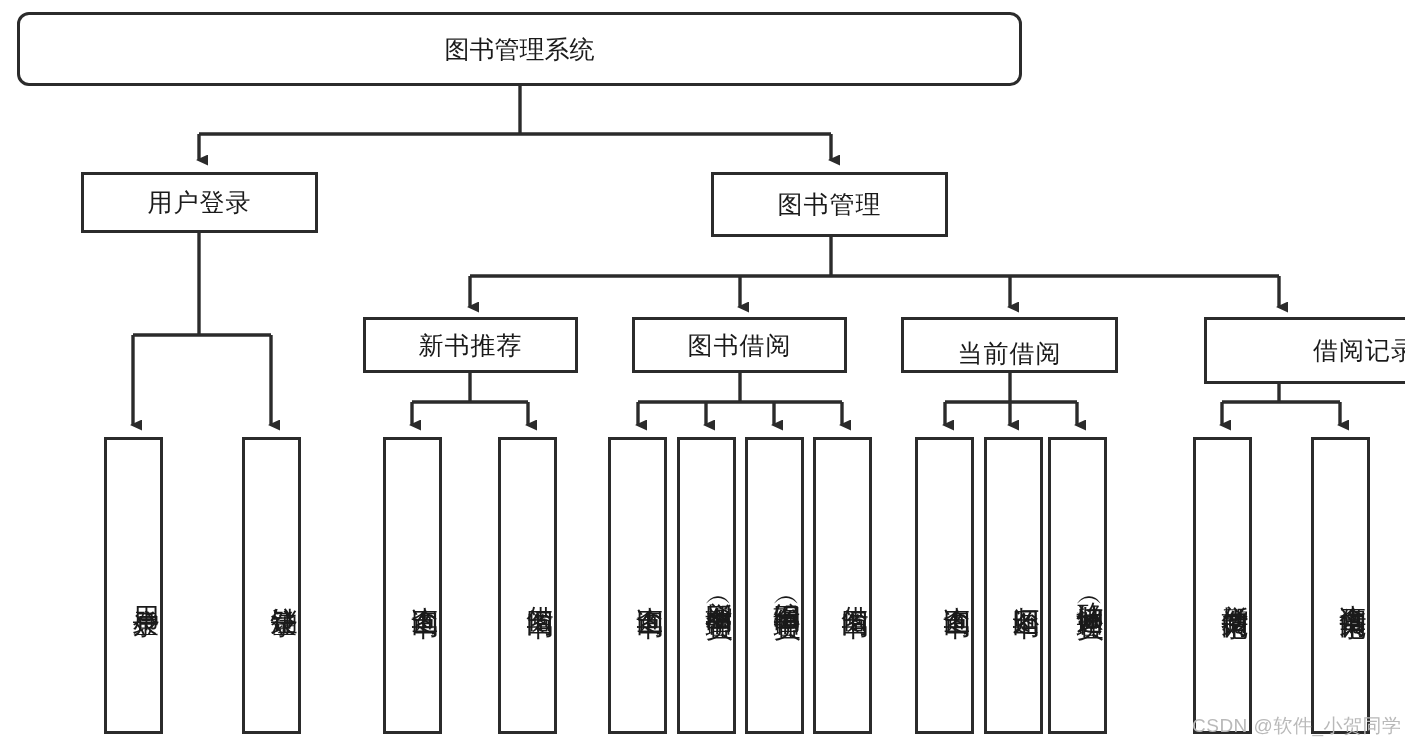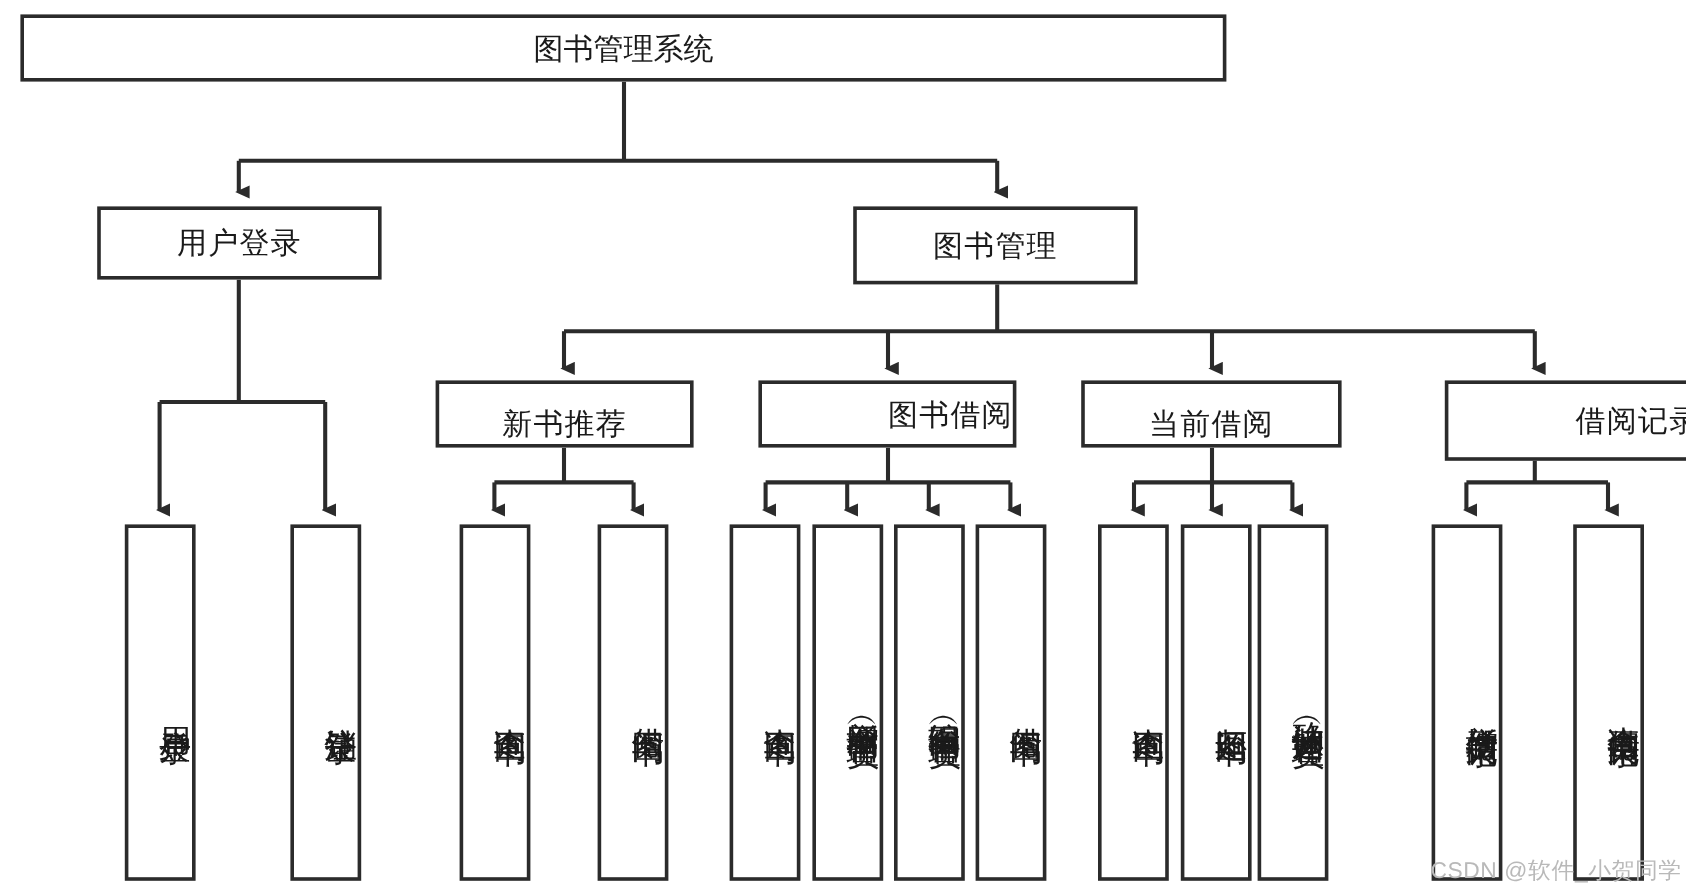--- a/index.html
+++ b/index.html
@@ -112,35 +112,35 @@
       <path d="M1010,402 L1010,425" marker-end="url(#arrow)"></path>
       <path d="M1077,402 L1077,425" marker-end="url(#arrow)"></path>
 
       <path d="M1279,373 L1279,402"></path>
       <path d="M1222,402 L1340,402"></path>
       <path d="M1222,402 L1222,425" marker-end="url(#arrow)"></path>
       <path d="M1340,402 L1340,425" marker-end="url(#arrow)"></path>
     </g>
   </svg>
 
-  <div class="node root" style="left:17px; top:12px; width:1005px; height:56px;">
+  <div class="node root" style="left:17px; top:12px; width:1005px; height:74px;border-radius:12px;">
     <span>图书管理系统</span>
   </div>
 
   <div class="node h" style="left:81px; top:172px; width:237px; height:61px;">
     <span>用户登录</span>
   </div>
   <div class="node h" style="left:711px; top:172px; width:237px; height:65px;">
     <span>图书管理</span>
   </div>
 
-  <div class="node h" style="left:363px; top:317px; width:215px; height:56px;align-items:flex-end;">
+  <div class="node h" style="left:363px; top:317px; width:215px; height:56px;">
     <span>新书推荐</span>
   </div>
-  <div class="node h" style="left:632px; top:317px; width:215px; height:56px;justify-content:flex-end;">
+  <div class="node h" style="left:632px; top:317px; width:215px; height:56px;">
     <span>图书借阅</span>
   </div>
   <div class="node h" style="left:901px; top:317px; width:217px; height:56px;align-items:flex-end;">
     <span>当前借阅</span>
   </div>
   <div class="node h" style="left:1204px; top:317px; width:216px; height:67px;justify-content:flex-end;">
     <span>借阅记录</span>
   </div>
 
   <div class="node v" style="left:104px; top:437px; width:59px; height:297px;">

